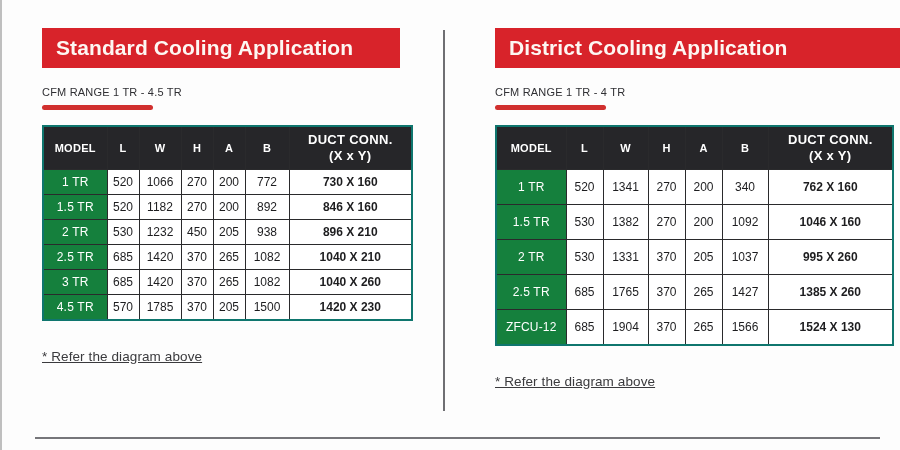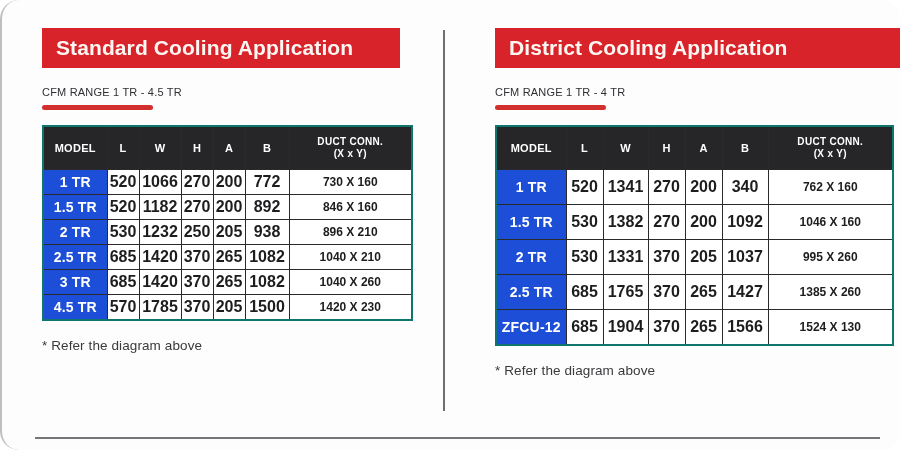--- a/index.html
+++ b/index.html
@@ -14,21 +14,20 @@
     overflow: hidden;
     position: relative;
   }
   .page {
     position: relative;
     width: 900px;
     height: 450px;
     box-sizing: border-box;
     border-left: 2px solid #bfbfbf;
     background: #fdfdfd;
-    border-radius: 19px;
   }
   .panels {
     display: flex;
     flex-direction: row;
     position: absolute;
     top: 0;
     left: 0;
     width: 900px;
     height: 450px;
   }
@@ -99,56 +98,57 @@
   .spec-table thead th {
     background: #262629;
     color: #ffffff;
     font-weight: bold;
     font-size: 11px;
     letter-spacing: 0.3px;
     height: 38px;
     padding: 2px 1px;
   }
   .spec-table thead th.duct-head {
-    font-size: 10px;
+    font-size: 13px;
     line-height: 1.25;
   }
   .spec-table td.model-cell {
-    background: #1d4ed8;
+    background: #15803d;
     color: #ffffff;
-    font-weight: bold;
-    font-size: 14px;
+    font-weight: normal;
+    font-size: 12px;
     letter-spacing: 0.2px;
   }
   .spec-table td.num-cell {
-    font-weight: bold;
-    font-size: 16px;
+    font-weight: normal;
+    font-size: 12px;
     text-align: center;
   }
   .spec-table td.duct-cell {
     font-weight: bold;
     font-size: 12px;
   }
   .left-table tbody tr { height: 25px; }
   .right-table tbody tr { height: 35px; }
   .col-model-l { width: 64px; }
   .col-n-l { width: 32px; }
   .col-w-l { width: 42px; }
   .col-b-l { width: 44px; }
   .col-duct-l { width: 123px; }
   .col-model-r { width: 70px; }
   .col-n-r { width: 37px; }
   .col-w-r { width: 45px; }
   .col-b-r { width: 46px; }
   .col-duct-r { width: 125px; }
   .footnote {
-    margin-top: 17px;
+    margin-top: 28px;
     font-size: 13.5px;
     color: #3a3a3d;
     letter-spacing: 0.1px;
+    text-decoration: underline;
   }
   .bottom-rule {
     position: absolute;
     left: 33px;
     top: 437px;
     width: 845px;
     height: 2px;
     background: #76767a;
   }
 </style>
@@ -204,21 +204,21 @@
               <td class="num-cell">1182</td>
               <td class="num-cell">270</td>
               <td class="num-cell">200</td>
               <td class="num-cell">892</td>
               <td class="duct-cell">846 X 160</td>
             </tr>
             <tr>
               <td class="model-cell">2 TR</td>
               <td class="num-cell">530</td>
               <td class="num-cell">1232</td>
-              <td class="num-cell">250</td>
+              <td class="num-cell">450</td>
               <td class="num-cell">205</td>
               <td class="num-cell">938</td>
               <td class="duct-cell">896 X 210</td>
             </tr>
             <tr>
               <td class="model-cell">2.5 TR</td>
               <td class="num-cell">685</td>
               <td class="num-cell">1420</td>
               <td class="num-cell">370</td>
               <td class="num-cell">265</td>

